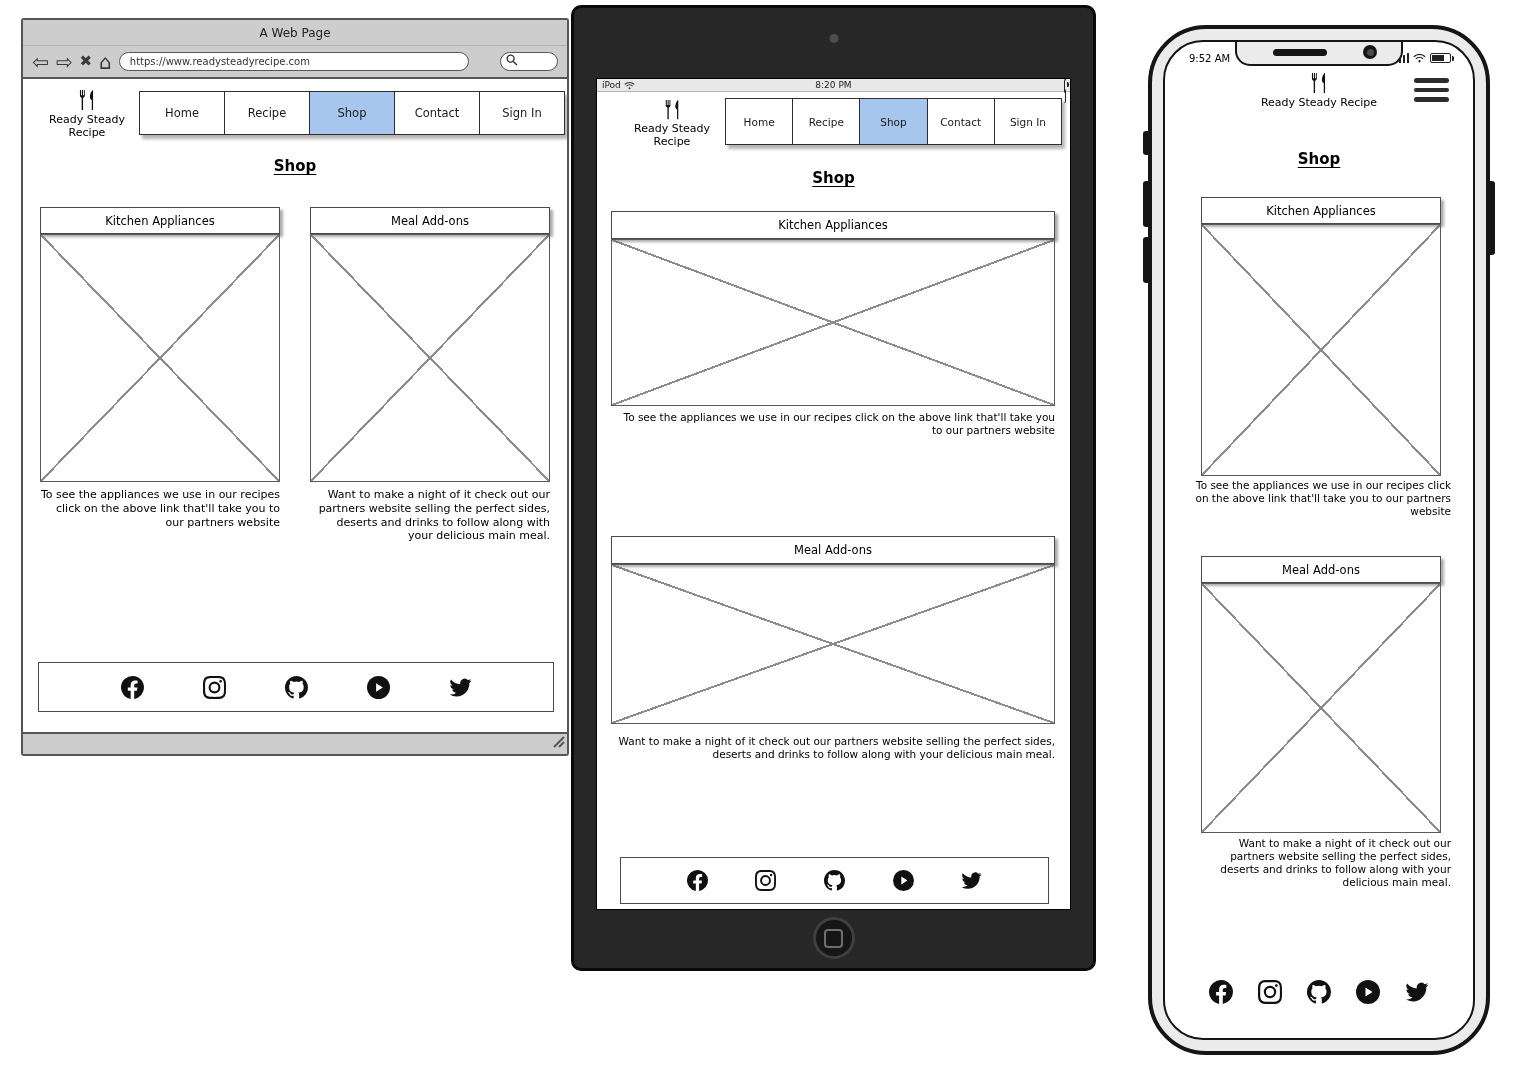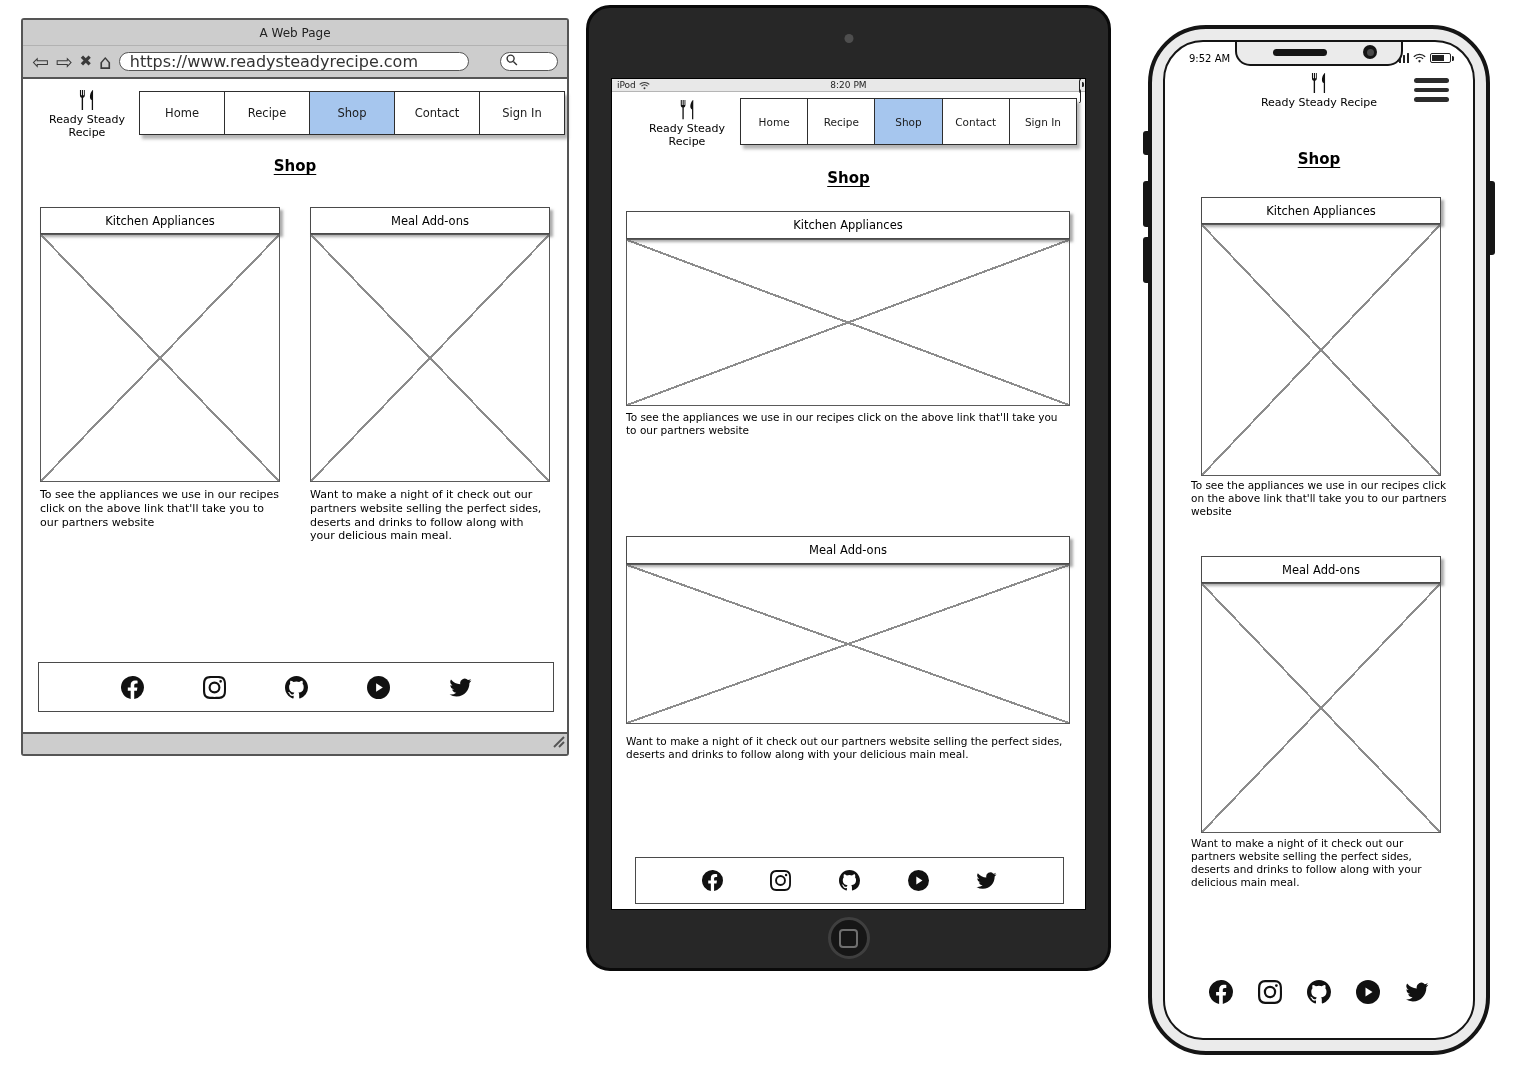--- a/index.html
+++ b/index.html
@@ -23,59 +23,59 @@
 
   .card-header { position:absolute; background:#fff; border:1.5px solid #4a4a4a;
                  box-shadow:2.5px 3px 2.5px rgba(90,90,90,.5); display:flex; align-items:center;
                  justify-content:center; font-size:11.5px; z-index:2; color:#000; }
 
   .ximg { position:absolute; background-color:#fff; border:1.5px solid #5a5a5a;
     background-image:
       linear-gradient(to bottom right, transparent calc(50% - 1px), #8c8c8c calc(50% - 1px), #8c8c8c calc(50% + 1px), transparent calc(50% + 1px)),
       linear-gradient(to bottom left,  transparent calc(50% - 1px), #8c8c8c calc(50% - 1px), #8c8c8c calc(50% + 1px), transparent calc(50% + 1px)); }
 
-  .caption { position:absolute; text-align:left; font-size:11px; line-height:1.25; color:#000; }
+  .caption { position:absolute; text-align:right; font-size:11px; line-height:1.25; color:#000; }
 
   .social-bar { position:absolute; background:#fff; border:1.5px solid #4a4a4a;
                 display:flex; align-items:center; justify-content:space-around; }
   .social-icon { width:23px; height:23px; display:inline-flex; }
   .social-icon svg { width:100%; height:100%; fill:#111; }
 
   
   .desktop { position:absolute; left:21px; top:18px; width:548px; height:738px;
              border:2px solid #555; border-radius:3px; background:#fff; }
   .d-titlebar { height:26px; background:#cdcdcd; display:flex; align-items:center;
                 justify-content:center; font-size:12px; color:#222; border-bottom:1px solid #b2b2b2; }
   .d-toolbar { height:33px; background:#cdcdcd; border-bottom:2px solid #555;
                display:flex; align-items:center; padding:0 9px; gap:7px; }
   .nav-glyph { font-size:20px; line-height:1; color:#3a3a3a; cursor:pointer; }
   .nav-glyph.close { font-size:15px; font-weight:bold; }
   .url-field { width:350px; height:19px; background:#fff; border:1.5px solid #555; border-radius:10px;
-               font-size:16px; display:flex; align-items:center; padding:0 10px; color:#333; }
+               font-size:10px; display:flex; align-items:center; padding:0 10px; color:#333; }
   .search-pill { width:58px; height:19px; background:#fff; border:1.5px solid #555; border-radius:10px;
                  display:flex; align-items:center; padding-left:4px; margin-left:auto; cursor:pointer; }
   .d-body { position:relative; height:653px; background:#fff; }
   .d-bottom { height:22px; background:#cdcdcd; border-top:2px solid #555; position:relative; }
   .resize-grip { position:absolute; right:2px; bottom:2px; cursor:nwse-resize; }
 
   .desktop .brand-logo { left:8px; top:10px; width:112px; }
   .desktop .brand-logo svg { width:22px; height:22px; }
   .desktop .tabs { left:116px; top:12px; width:426px; height:44px; }
   .desktop .shop-heading { top:78px; }
   .desktop .card-header.k { left:17px;  top:128px; width:240px; height:27px; }
   .desktop .ximg.k        { left:17px;  top:155px; width:240px; height:248px; }
   .desktop .caption.k     { left:17px;  top:409px; width:240px; }
   .desktop .card-header.m { left:287px; top:128px; width:240px; height:27px; }
   .desktop .ximg.m        { left:287px; top:155px; width:240px; height:248px; }
   .desktop .caption.m     { left:287px; top:409px; width:240px; }
   .desktop .social-bar    { left:15px;  top:583px; width:516px; height:50px; padding:0 52px; }
 
   
-  .tablet { position:absolute; left:586px; top:5px; width:525px; height:966px;
-            background:#272727; border:3px solid #0a0a0a; border-radius:24px; }
+  .tablet { position:absolute; left:571px; top:5px; width:525px; height:966px;
+            background:#272727; border:3px solid #0a0a0a; border-radius:10px; }
   .t-camera { position:absolute; top:26px; left:50%; transform:translateX(-50%);
               width:9px; height:9px; background:#4e4e4e; border-radius:50%; }
   .t-screen { position:absolute; left:22px; top:70px; width:475px; height:832px;
               background:#fff; border:1px solid #000; }
   .t-status { position:relative; height:13px; background:#e8e8e8; border-bottom:1px solid #b5b5b5;
               font-size:9px; color:#222; }
   .ts-l { position:absolute; left:5px; top:1px; display:flex; gap:3px; align-items:center; }
   .ts-c { position:absolute; left:0; right:0; top:1px; text-align:center; }
   .ts-r { position:absolute; right:4px; top:2px; }
   .t-home { position:absolute; bottom:9px; left:50%; transform:translateX(-50%);

